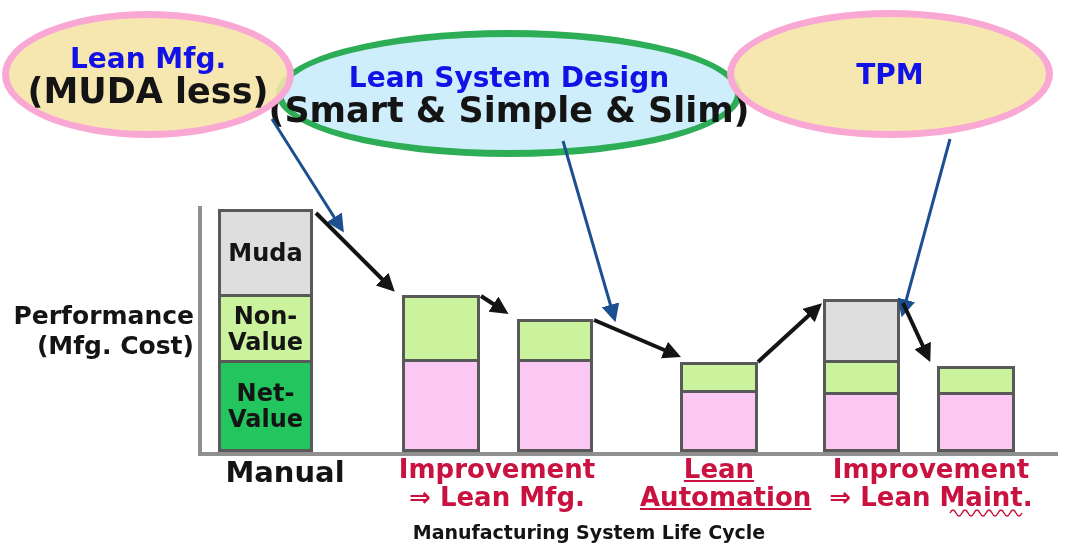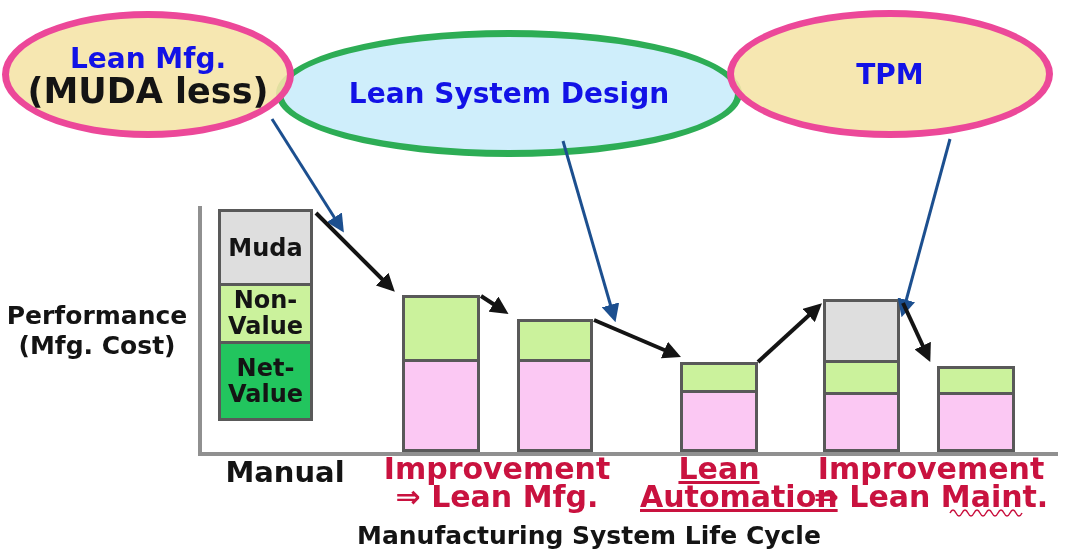--- a/index.html
+++ b/index.html
@@ -8,67 +8,68 @@
     font-family:"DejaVu Sans","Liberation Sans",sans-serif;overflow:hidden;
   }
   
   .bubble{
     position:absolute;border-radius:50%;box-sizing:border-box;
     display:flex;flex-direction:column;align-items:center;justify-content:center;
     text-align:center;padding:0 12px;
   }
   .bubble-mid{left:276px;top:30px;width:466px;height:127px;
     background:#CFEEFB;border:7px solid #2DAD55;z-index:1;}
-  .bubble-red{background:rgba(245,228,168,0.9);border:7px solid #ec4899;z-index:2;}
+  .bubble-red{background:rgba(245,228,168,0.9);border:7px solid #f9a8d4;z-index:2;}
   .bubble-left{left:2px;top:11px;width:292px;height:127px;}
   .bubble-right{left:727px;top:10px;width:326px;height:128px;}
   .bubble .t{font-weight:bold;font-size:28px;line-height:33px;color:#1212E6;white-space:nowrap;}
   .bubble .s{font-weight:bold;font-size:35px;line-height:32px;color:#141414;white-space:nowrap;}
   
   .yaxis{position:absolute;left:198px;top:206px;width:4px;height:250px;background:#909090;}
   .xaxis{position:absolute;left:198px;top:452px;width:860px;height:4px;background:#909090;}
   
   .bar{position:absolute;box-sizing:border-box;border:3px solid #595959;
     display:flex;flex-direction:column;z-index:3;}
   .seg{box-sizing:border-box;display:flex;align-items:center;justify-content:center;}
   .segLbl{font-weight:bold;font-size:24px;line-height:26px;color:#141414;
     text-align:center;white-space:pre-line;}
   
   .lbl{position:absolute;font-weight:bold;text-align:center;white-space:pre-line;z-index:4;}
-  .ylab{left:0;top:301px;width:194px;font-size:25px;line-height:30px;color:#141414;}
-  .xcat{top:455px;font-size:30px;line-height:28px;color:#C9123F;}
+  .ylab{left:0;top:301px;width:194px;font-size:25px;line-height:30px;color:#141414;text-align:right;}
+  .xcat{top:455px;font-size:26px;line-height:28px;color:#C9123F;}
   .xcat-manual{left:215px;width:140px;top:458px;font-size:29px;color:#141414;}
   .xcat-1{left:375px;width:244px;}
   .xcat-2{left:640px;width:158px;text-decoration:underline;}
   .xcat-3{left:809px;width:244px;}
-  .footer{left:329px;top:521px;width:520px;font-size:25px;color:#141414;}
+  .footer{left:329px;top:521px;width:520px;font-size:19px;color:#141414;}
   
   .overlay{position:absolute;left:0;top:0;z-index:10;pointer-events:none;}
 </style>
 </head>
 <body>
 
 <div class="canvas">
 
   <div class="bubble bubble-mid">
     <span class="t">Lean System Design</span>
+    <span class="s">(Smart &amp; Simple &amp; Slim)</span>
   </div>
   <div class="bubble bubble-red bubble-left">
     <span class="t">Lean Mfg.</span>
     <span class="s">(MUDA less)</span>
   </div>
   <div class="bubble bubble-red bubble-right">
     <span class="t">TPM</span>
   </div>
 
   <div class="yaxis"></div>
   <div class="xaxis"></div>
 
   <div>
-      <div class="bar" style="left: 218px; width: 95px; top: 209px; height: 212px;">
+      <div class="bar" style="left: 218px; width: 95px; top: 209px; height: 243px;">
         <div class="seg" style="height: 82px; background: rgb(222, 222, 222);">
           <span class="segLbl">Muda</span>
         </div>
         <div class="seg" style="height: 66px; background: rgb(203, 242, 156); border-top: 3px solid rgb(89, 89, 89);">
           <span class="segLbl">Non-
 Value</span>
         </div>
         <div class="seg" style="height: 89px; background: #22c55e; border-top: 3px solid rgb(89, 89, 89);">
           <span class="segLbl">Net-
 Value</span>

